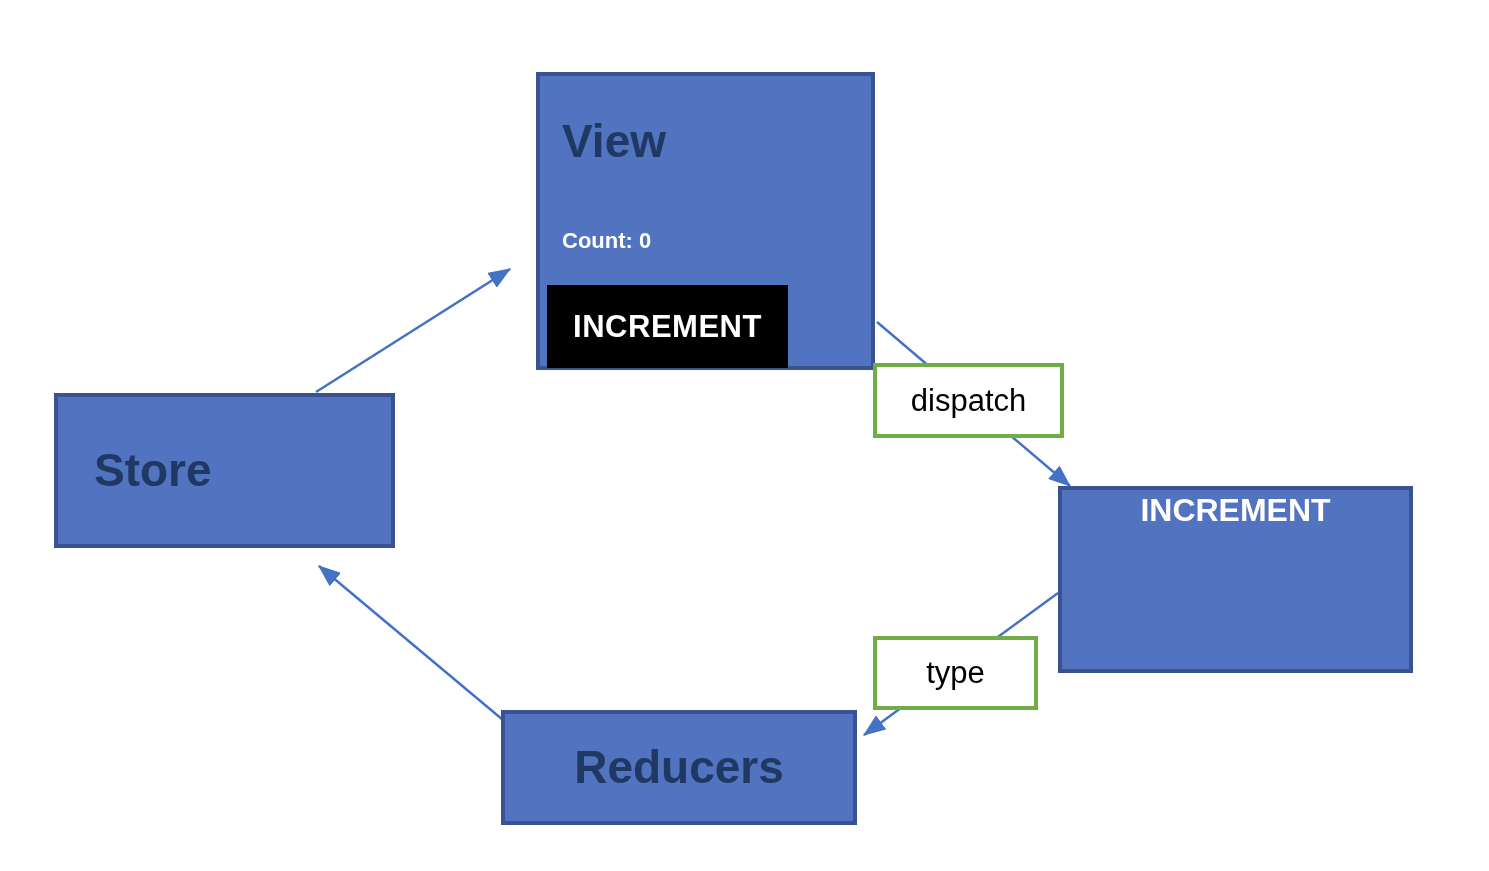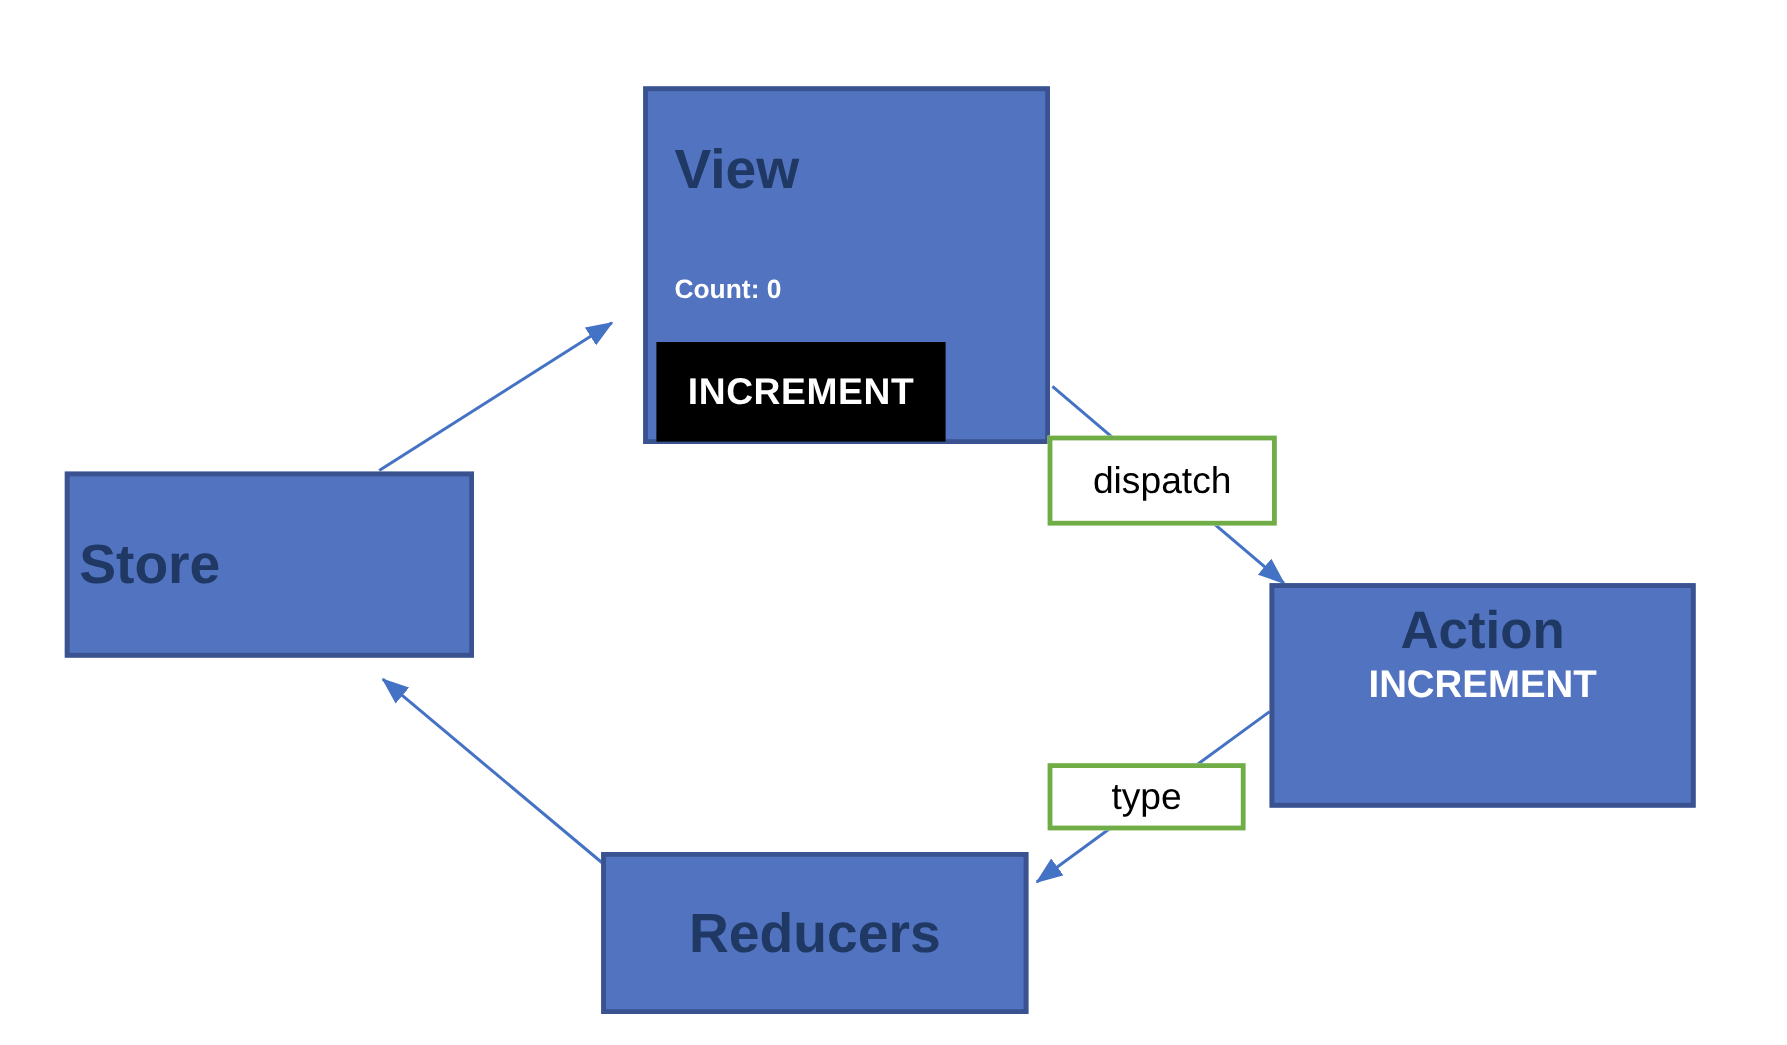--- a/index.html
+++ b/index.html
@@ -68,21 +68,21 @@
     align-items: center;
     justify-content: center;
     letter-spacing: 0.5px;
   }
   
   .store-node {
     display: flex;
     align-items: center;
   }
   .store-title {
-    padding-left: 8px;
+    padding-left: 36px;
     text-align: center;
   }
   
   .action-node {
     display: flex;
     flex-direction: column;
     align-items: center;
   }
   .action-title {
     margin-top: 12px;
@@ -137,26 +137,25 @@
     <div class="node-title view-title">View</div>
     <div class="count-text">Count: 0</div>
     <div class="increment-button">INCREMENT</div>
   </div>
 
   <div class="node store-node" style="left:54px; top:393px; width:341px; height:155px;">
     <div class="node-title store-title">Store</div>
   </div>
 
   <div class="node action-node" style="left:1058px; top:486px; width:355px; height:187px;">
-    <div class="node-title action-title">Action</div>
     <div class="action-item">INCREMENT</div>
   </div>
 
-  <div class="node reducers-node" style="left:501px; top:710px; width:356px; height:135px;">
+  <div class="node reducers-node" style="left:501px; top:710px; width:356px; height:115px;">
     <div class="node-title">Reducers</div>
   </div>
 
   <div class="edge-label" style="left:873px; top:363px; width:191px; height:75px;">dispatch</div>
 
-  <div class="edge-label" style="left:873px; top:636px; width:165px; height:56px;">type</div>
+  <div class="edge-label" style="left:873px; top:636px; width:165px; height:74px;">type</div>
 
 
 </div>
 
 </body></html>

